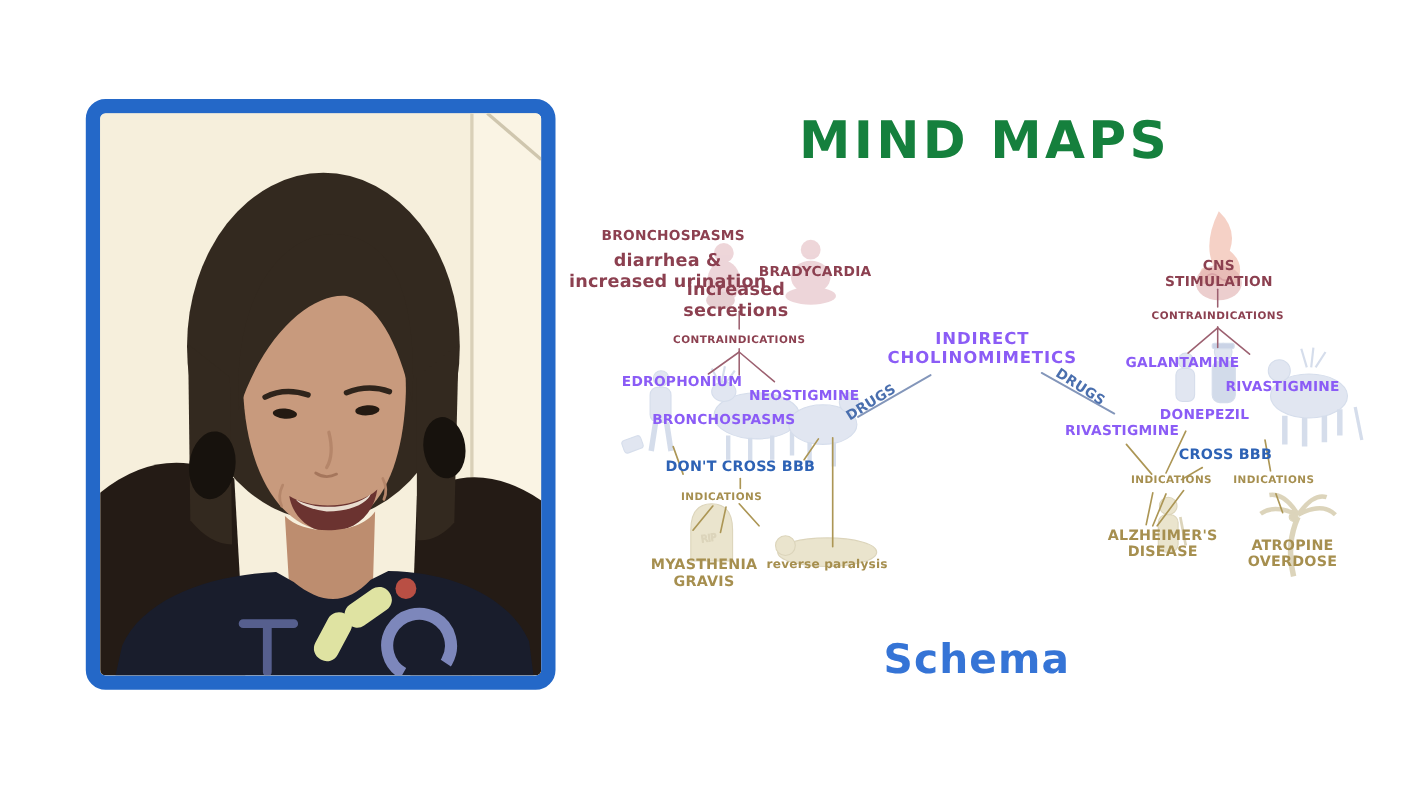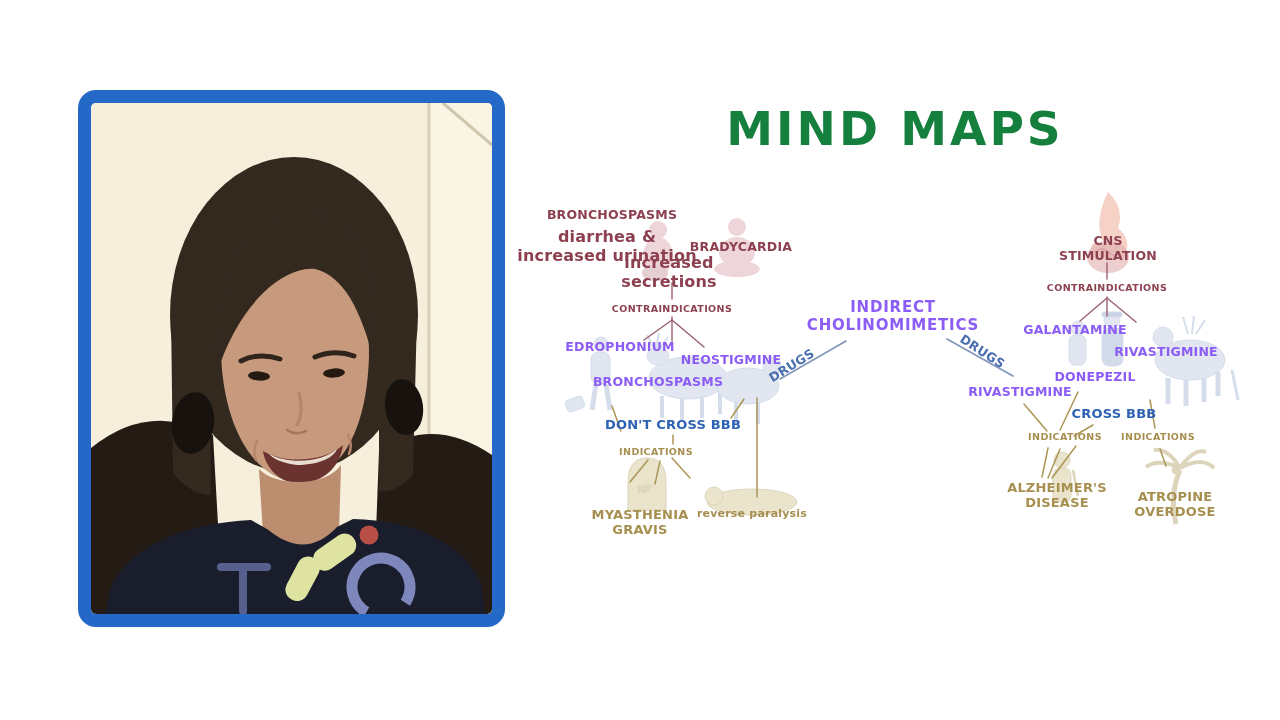--- a/index.html
+++ b/index.html
@@ -89,20 +89,21 @@
           <circle cx="290" cy="484" r="29" stroke="#7d87bb" stroke-width="11" fill="none" stroke-dasharray="138 44" transform="rotate(120 290 484)"></circle>
           <rect x="220" y="438" width="47" height="23" rx="11" fill="#dfe3a2" transform="rotate(-35 243 449)"></rect>
           <rect x="188" y="465" width="47" height="23" rx="11" fill="#dfe3a2" transform="rotate(-62 211 476)"></rect>
           <circle cx="278" cy="432" r="9.5" fill="#b94f44"></circle>
         </g>
       </g>
     </svg>
   </div>
 
   <div class="title">MIND MAPS</div>
+  <div class="footer-label">Schema</div>
 
   <svg class="overlay" viewBox="0 0 1280 720">
 
     <g opacity="0.32">
       <circle cx="658" cy="230" r="9" fill="#c97f8a"></circle>
       <ellipse cx="658" cy="256" rx="15" ry="19" fill="#c97f8a"></ellipse>
       <ellipse cx="655" cy="273" rx="13" ry="8" fill="#b36b77"></ellipse>
       <circle cx="737" cy="227" r="9" fill="#c97f8a"></circle>
       <ellipse cx="737" cy="252" rx="18" ry="15" fill="#c97f8a"></ellipse>
       <ellipse cx="737" cy="269" rx="23" ry="8" fill="#c97f8a"></ellipse>

